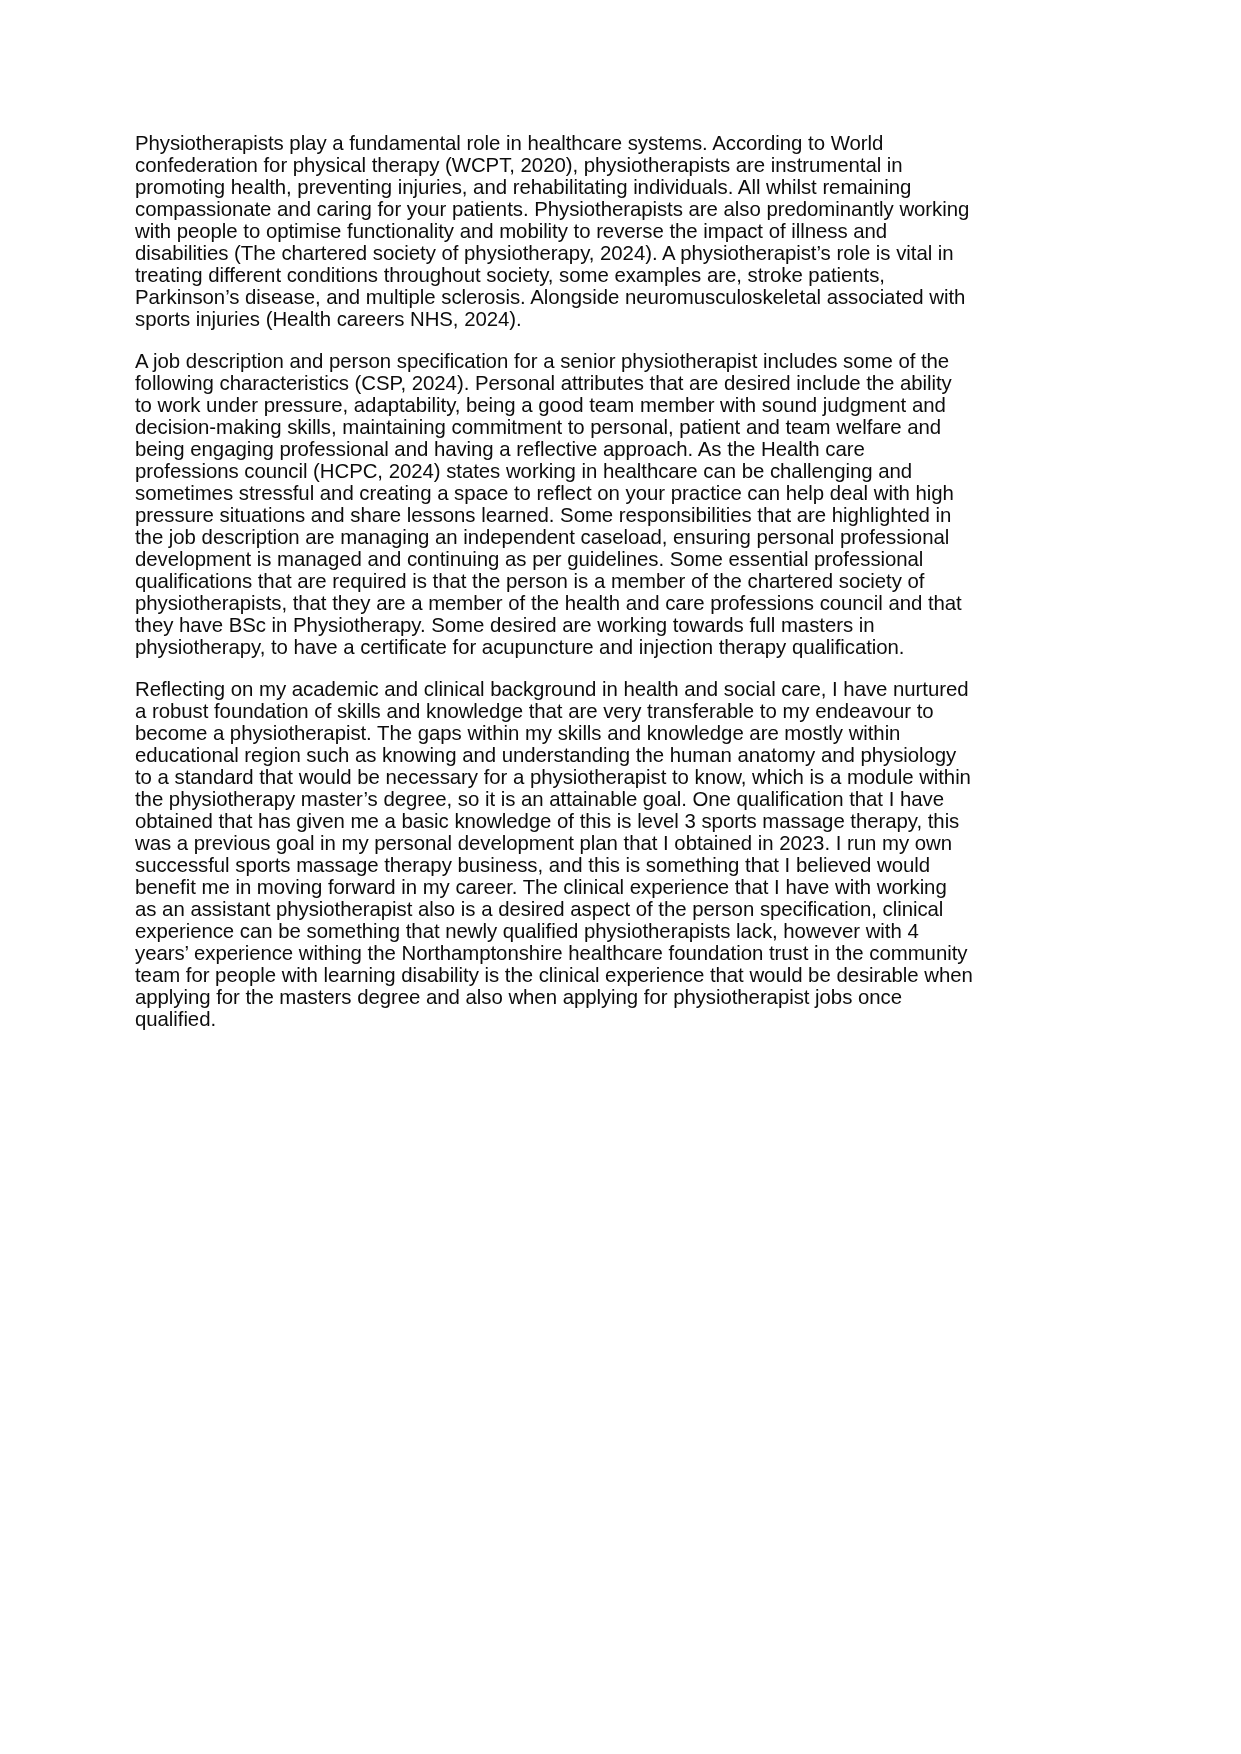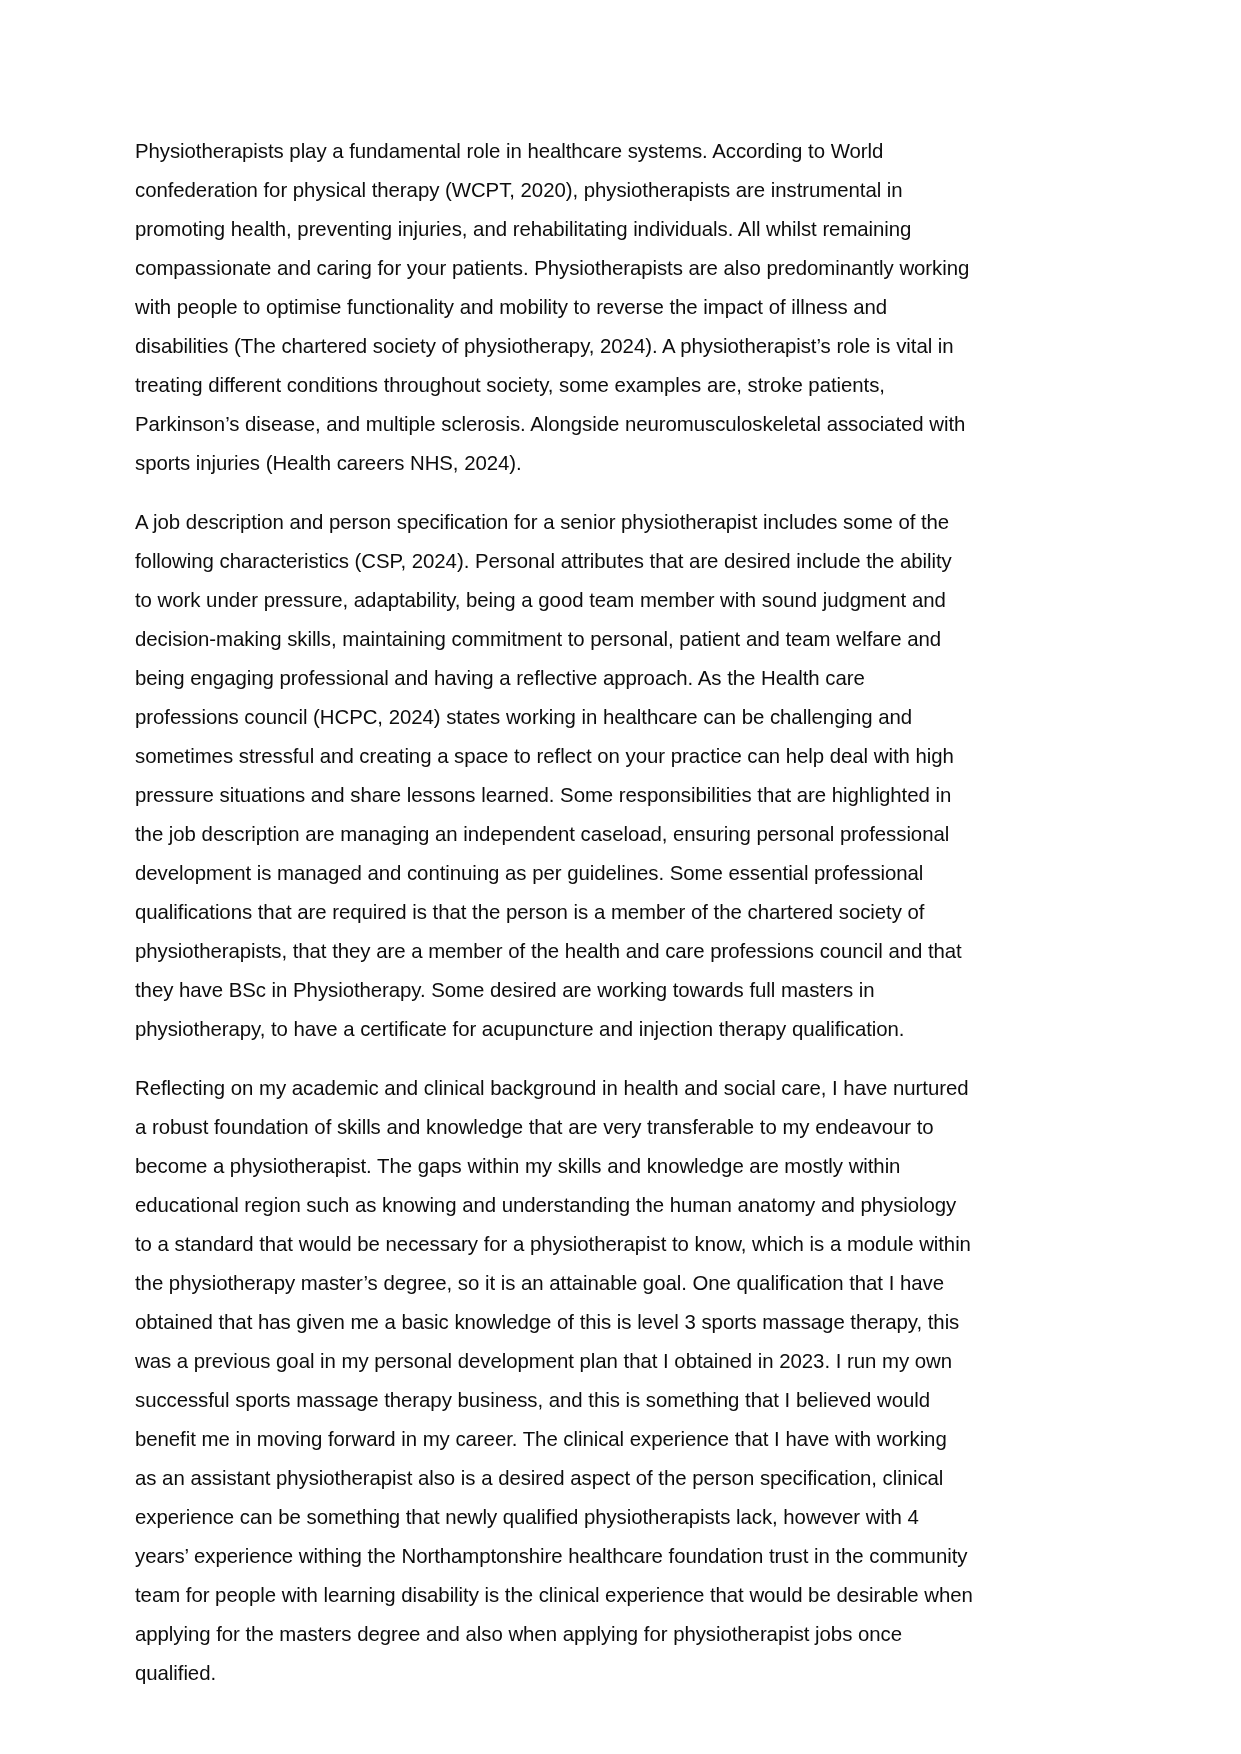--- a/index.html
+++ b/index.html
@@ -26,21 +26,21 @@
 
   .page-body {
     position: absolute;
     left: 135px;
     top: 132px;
     width: 838px;
   }
 
   .doc-paragraph {
     font-size: 20.4px;
-    line-height: 39px;
+    line-height: 22px;
     color: #0d0d0d;
     text-align: left;
     margin: 0 0 20px 0;
     letter-spacing: -0.06px;
     word-spacing: 0.1px;
     hyphens: none;
   }
 
   .doc-paragraph:last-child {
     margin-bottom: 0;

